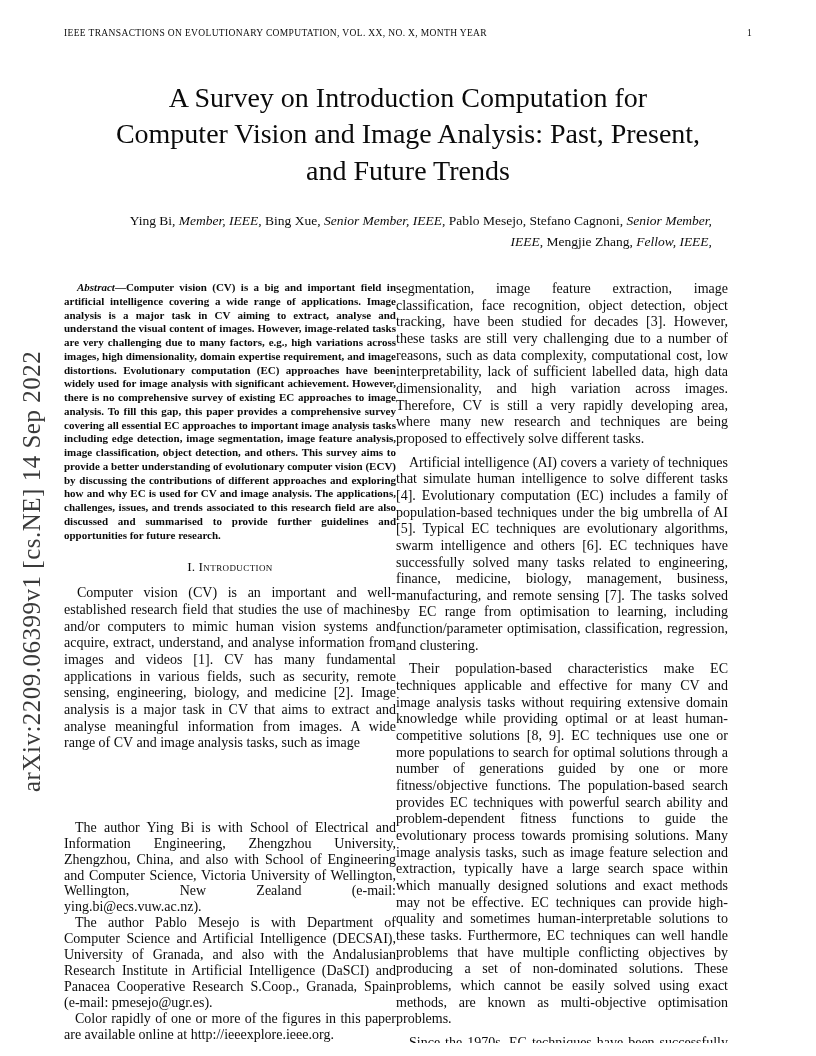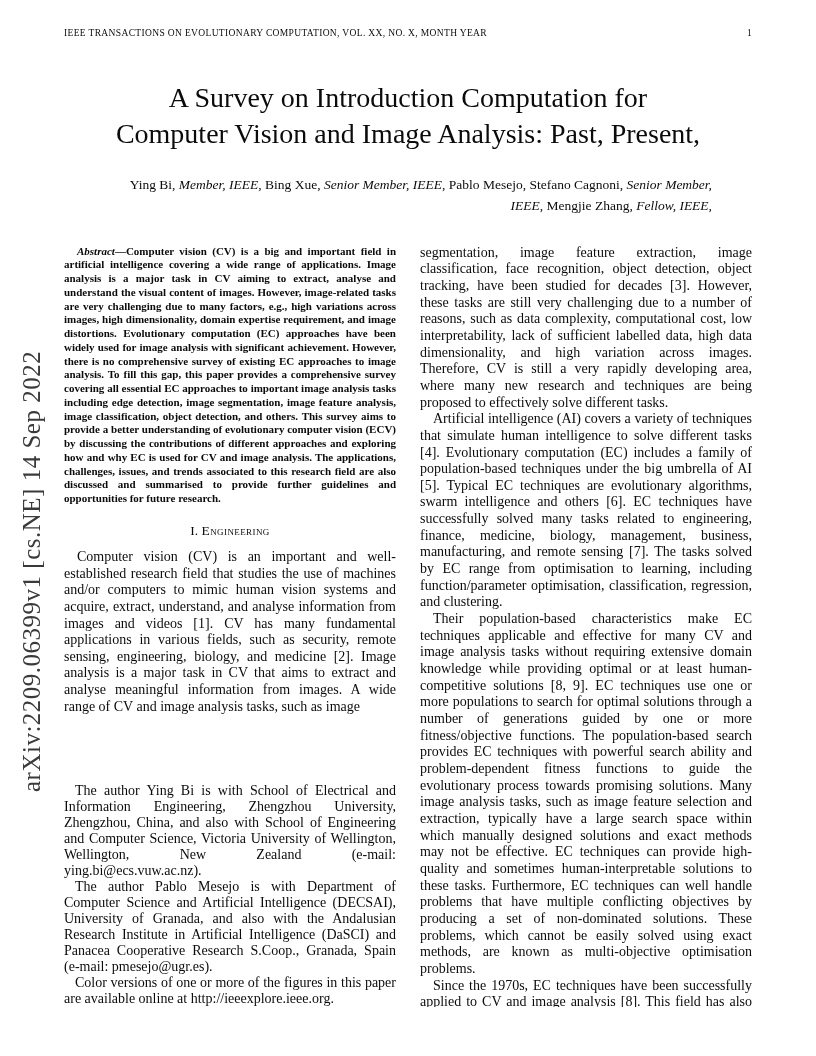--- a/index.html
+++ b/index.html
@@ -33,21 +33,20 @@
   }
   .authors {
     margin: 22px 40px 0 40px;
     text-align: right;
     font-size: 13.5px;
     line-height: 1.55;
   }
   .authors .it { font-style: italic; }
   .columns {
     display: flex;
-    gap: 24px;
     margin-top: 28px;
     height: 762px;
   }
   .col {
     width: 332px;
     height: 100%;
     overflow: hidden;
     display: flex;
     flex-direction: column;
     text-align: justify;
@@ -65,21 +64,21 @@
     font-weight: 400;
     font-size: 13.5px;
     margin: 17px 0 10px 0;
   }
   .smallcaps { font-variant: small-caps; letter-spacing: 0.4px; }
   .body-par {
     font-size: 14px;
     line-height: 1.19;
   }
   .indent { text-indent: 13px; }
-  .par-gap { margin-top: 0; }
+  .par-gap { margin-top: 7px; }
   .footnotes {
     margin-top: auto;
     padding-top: 8px;
     font-size: 14px;
     line-height: 1.14;
   }
   .footnotes p { text-indent: 11px; }
   .arxiv-stamp {
     position: absolute;
     left: 18px;
@@ -99,38 +98,39 @@
 <div class="page">
 
   <div class="running-header">
     <span>IEEE TRANSACTIONS ON EVOLUTIONARY COMPUTATION, VOL. XX, NO. X, MONTH YEAR</span>
     <span>1</span>
   </div>
 
   <h1 class="paper-title">
     <div>A Survey on Introduction Computation for</div>
     <div>Computer Vision and Image Analysis: Past, Present,</div>
+    <div>and Future Trends</div>
   </h1>
 
   <div class="authors"><span>Ying Bi, </span><span class="it">Member, IEEE</span><span>, Bing Xue, </span><span class="it">Senior Member, IEEE</span><span>, Pablo Mesejo, Stefano Cagnoni, </span><span class="it">Senior Member, IEEE</span><span>, Mengjie Zhang, </span><span class="it">Fellow, IEEE,</span></div>
 
   <div class="columns">
 
     <div class="col">
       <p class="abstract"><span class="ab-label">Abstract</span><span>—</span><span>Computer vision (CV) is a big and important field in artificial intelligence covering a wide range of applications. Image analysis is a major task in CV aiming to extract, analyse and understand the visual content of images. However, image-related tasks are very challenging due to many factors, e.g., high variations across images, high dimensionality, domain expertise requirement, and image distortions. Evolutionary computation (EC) approaches have been widely used for image analysis with significant achievement. However, there is no comprehensive survey of existing EC approaches to image analysis. To fill this gap, this paper provides a comprehensive survey covering all essential EC approaches to important image analysis tasks including edge detection, image segmentation, image feature analysis, image classification, object detection, and others. This survey aims to provide a better understanding of evolutionary computer vision (ECV) by discussing the contributions of different approaches and exploring how and why EC is used for CV and image analysis. The applications, challenges, issues, and trends associated to this research field are also discussed and summarised to provide further guidelines and opportunities for future research.</span></p>
 
 
-      <h2 class="section-heading"><span>I.</span> <span class="smallcaps">Engineering</span></h2>
+      <h2 class="section-heading"><span>I.</span> <span class="smallcaps">Introduction</span></h2>
 
       <p class="body-par indent">Computer vision (CV) is an important and well-established research field that studies the use of machines and/or computers to mimic human vision systems and acquire, extract, understand, and analyse information from images and videos [1]. CV has many fundamental applications in various fields, such as security, remote sensing, engineering, biology, and medicine [2]. Image analysis is a major task in CV that aims to extract and analyse meaningful information from images. A wide range of CV and image analysis tasks, such as image</p>
 
       <div class="footnotes">
         <p>The author Ying Bi is with School of Electrical and Information Engineering, Zhengzhou University, Zhengzhou, China, and also with School of Engineering and Computer Science, Victoria University of Wellington, Wellington, New Zealand (e-mail: ying.bi@ecs.vuw.ac.nz).</p>
         <p>The author Pablo Mesejo is with Department of Computer Science and Artificial Intelligence (DECSAI), University of Granada, and also with the Andalusian Research Institute in Artificial Intelligence (DaSCI) and Panacea Cooperative Research S.Coop., Granada, Spain (e-mail: pmesejo@ugr.es).</p>
-        <p>Color versions of one or more of the figures in this paper are available online at http://ieeexplore.ieee.org.</p>
+        <p>Color rapidly of one or more of the figures in this paper are available online at http://ieeexplore.ieee.org.</p>
       </div>
     </div>
 
     <div class="col">
       <p class="body-par">segmentation, image feature extraction, image classification, face recognition, object detection, object tracking, have been studied for decades [3]. However, these tasks are still very challenging due to a number of reasons, such as data complexity, computational cost, low interpretability, lack of sufficient labelled data, high data dimensionality, and high variation across images. Therefore, CV is still a very rapidly developing area, where many new research and techniques are being proposed to effectively solve different tasks.</p>
       <p class="body-par indent par-gap">Artificial intelligence (AI) covers a variety of techniques that simulate human intelligence to solve different tasks [4]. Evolutionary computation (EC) includes a family of population-based techniques under the big umbrella of AI [5]. Typical EC techniques are evolutionary algorithms, swarm intelligence and others [6]. EC techniques have successfully solved many tasks related to engineering, finance, medicine, biology, management, business, manufacturing, and remote sensing [7]. The tasks solved by EC range from optimisation to learning, including function/parameter optimisation, classification, regression, and clustering.</p>
       <p class="body-par indent par-gap">Their population-based characteristics make EC techniques applicable and effective for many CV and image analysis tasks without requiring extensive domain knowledge while providing optimal or at least human-competitive solutions [8, 9]. EC techniques use one or more populations to search for optimal solutions through a number of generations guided by one or more fitness/objective functions. The population-based search provides EC techniques with powerful search ability and problem-dependent fitness functions to guide the evolutionary process towards promising solutions. Many image analysis tasks, such as image feature selection and extraction, typically have a large search space within which manually designed solutions and exact methods may not be effective. EC techniques can provide high-quality and sometimes human-interpretable solutions to these tasks. Furthermore, EC techniques can well handle problems that have multiple conflicting objectives by producing a set of non-dominated solutions. These problems, which cannot be easily solved using exact methods, are known as multi-objective optimisation problems.</p>
       <p class="body-par indent par-gap">Since the 1970s, EC techniques have been successfully applied to CV and image analysis [8]. This field has also been termed evolutionary computer vision (ECV) in the last decade [9]. It is worth mentioning that Gustavo Olague published the first authored book on ECV in 2016 [9]. Recent research on ECV has been published in fully refereed journals and</p>
     </div>
 

